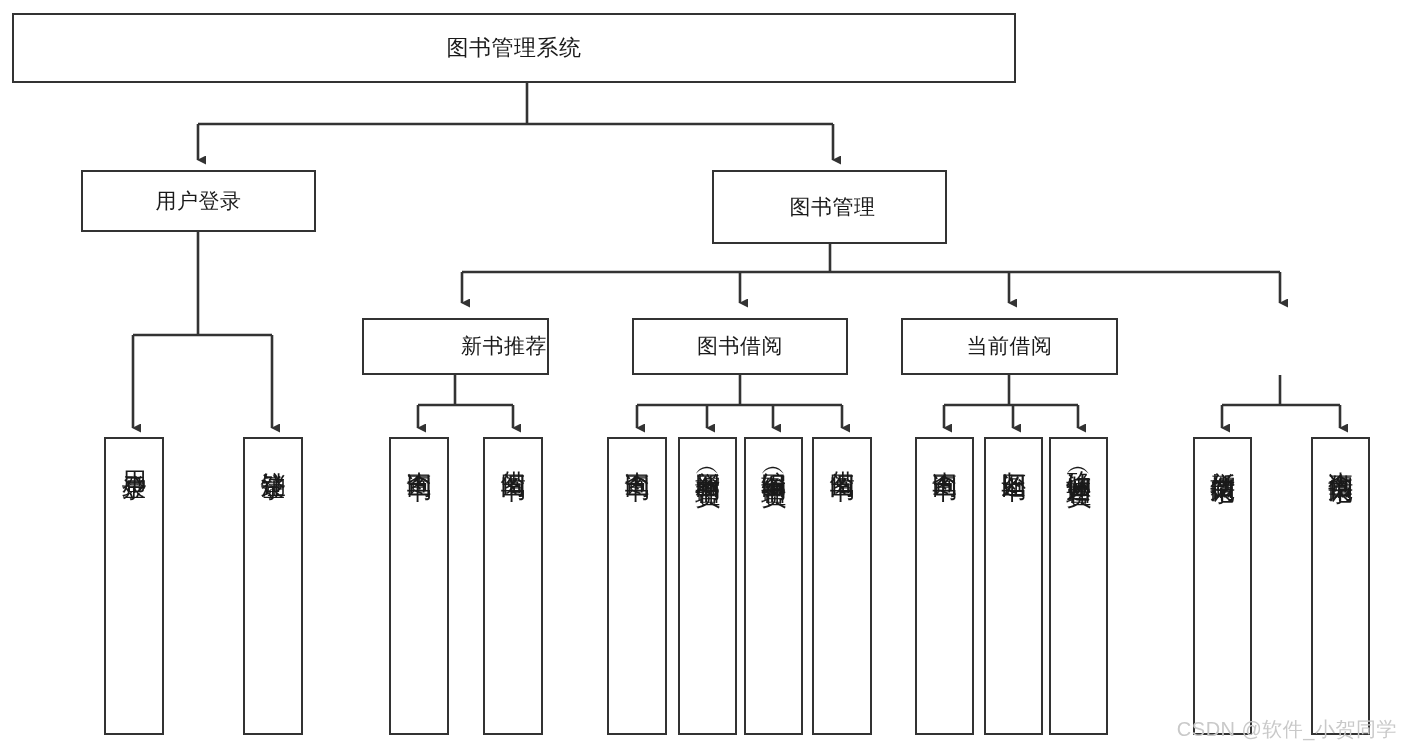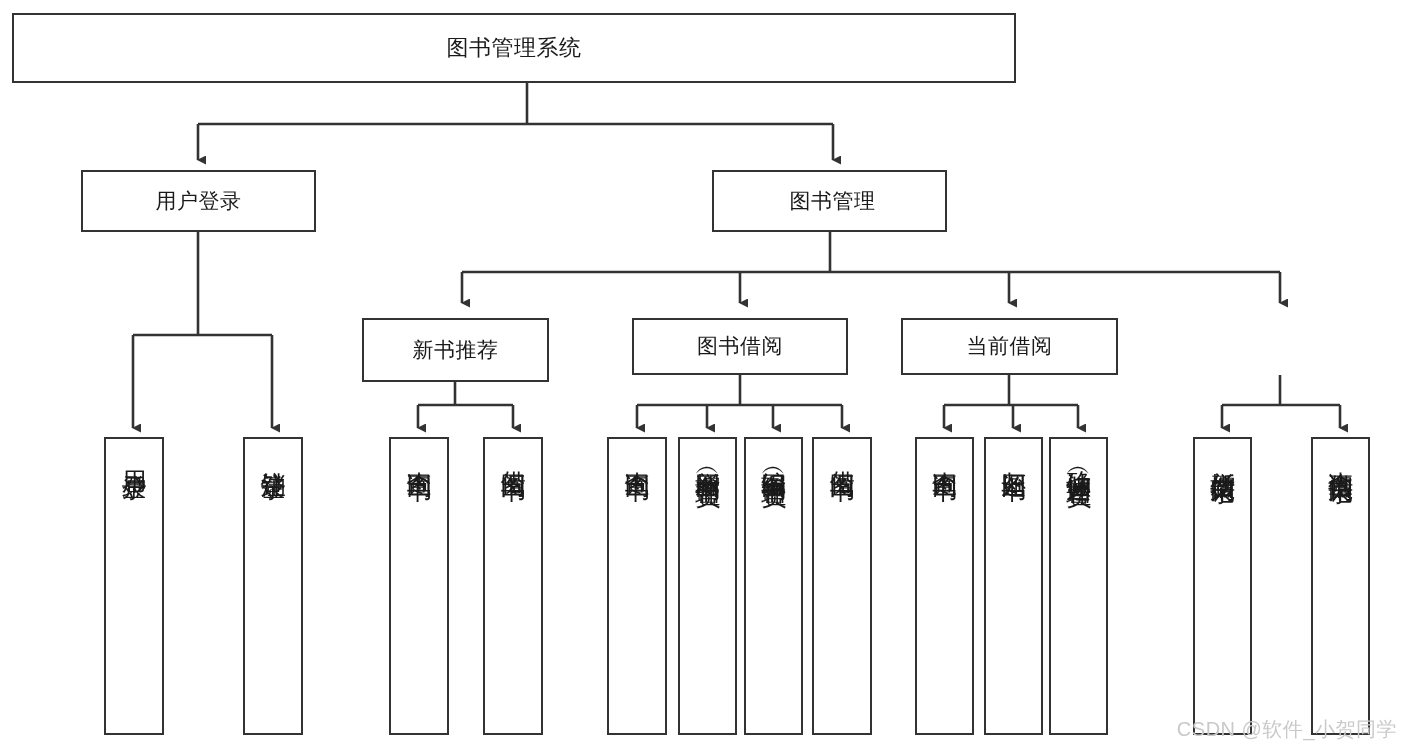--- a/index.html
+++ b/index.html
@@ -119,25 +119,25 @@
     </g>
   </svg>
 
   <div class="node h root" style="left:12px;top:13px;width:1004px;height:70px;">
     <span class="node-label">图书管理系统</span>
   </div>
 
   <div class="node h" style="left:81px;top:170px;width:235px;height:62px;">
     <span class="node-label">用户登录</span>
   </div>
-  <div class="node h" style="left:712px;top:170px;width:235px;height:62px;padding-left:6px;">
+  <div class="node h" style="left:712px;top:170px;width:235px;height:74px;padding-left:6px;">
     <span class="node-label">图书管理</span>
   </div>
 
-  <div class="node h" style="left:362px;top:318px;width:187px;height:64px;">
+  <div class="node h" style="left:362px;top:318px;width:187px;height:57px;justify-content:flex-end;">
     <span class="node-label">新书推荐</span>
   </div>
   <div class="node h" style="left:901px;top:318px;width:217px;height:57px;">
     <span class="node-label">当前借阅</span>
   </div>
   <div class="node h" style="left:632px;top:318px;width:216px;height:57px;">
     <span class="node-label">图书借阅</span>
   </div>
 
   <div class="node v" style="left:104px;top:437px;width:60px;height:298px;">

